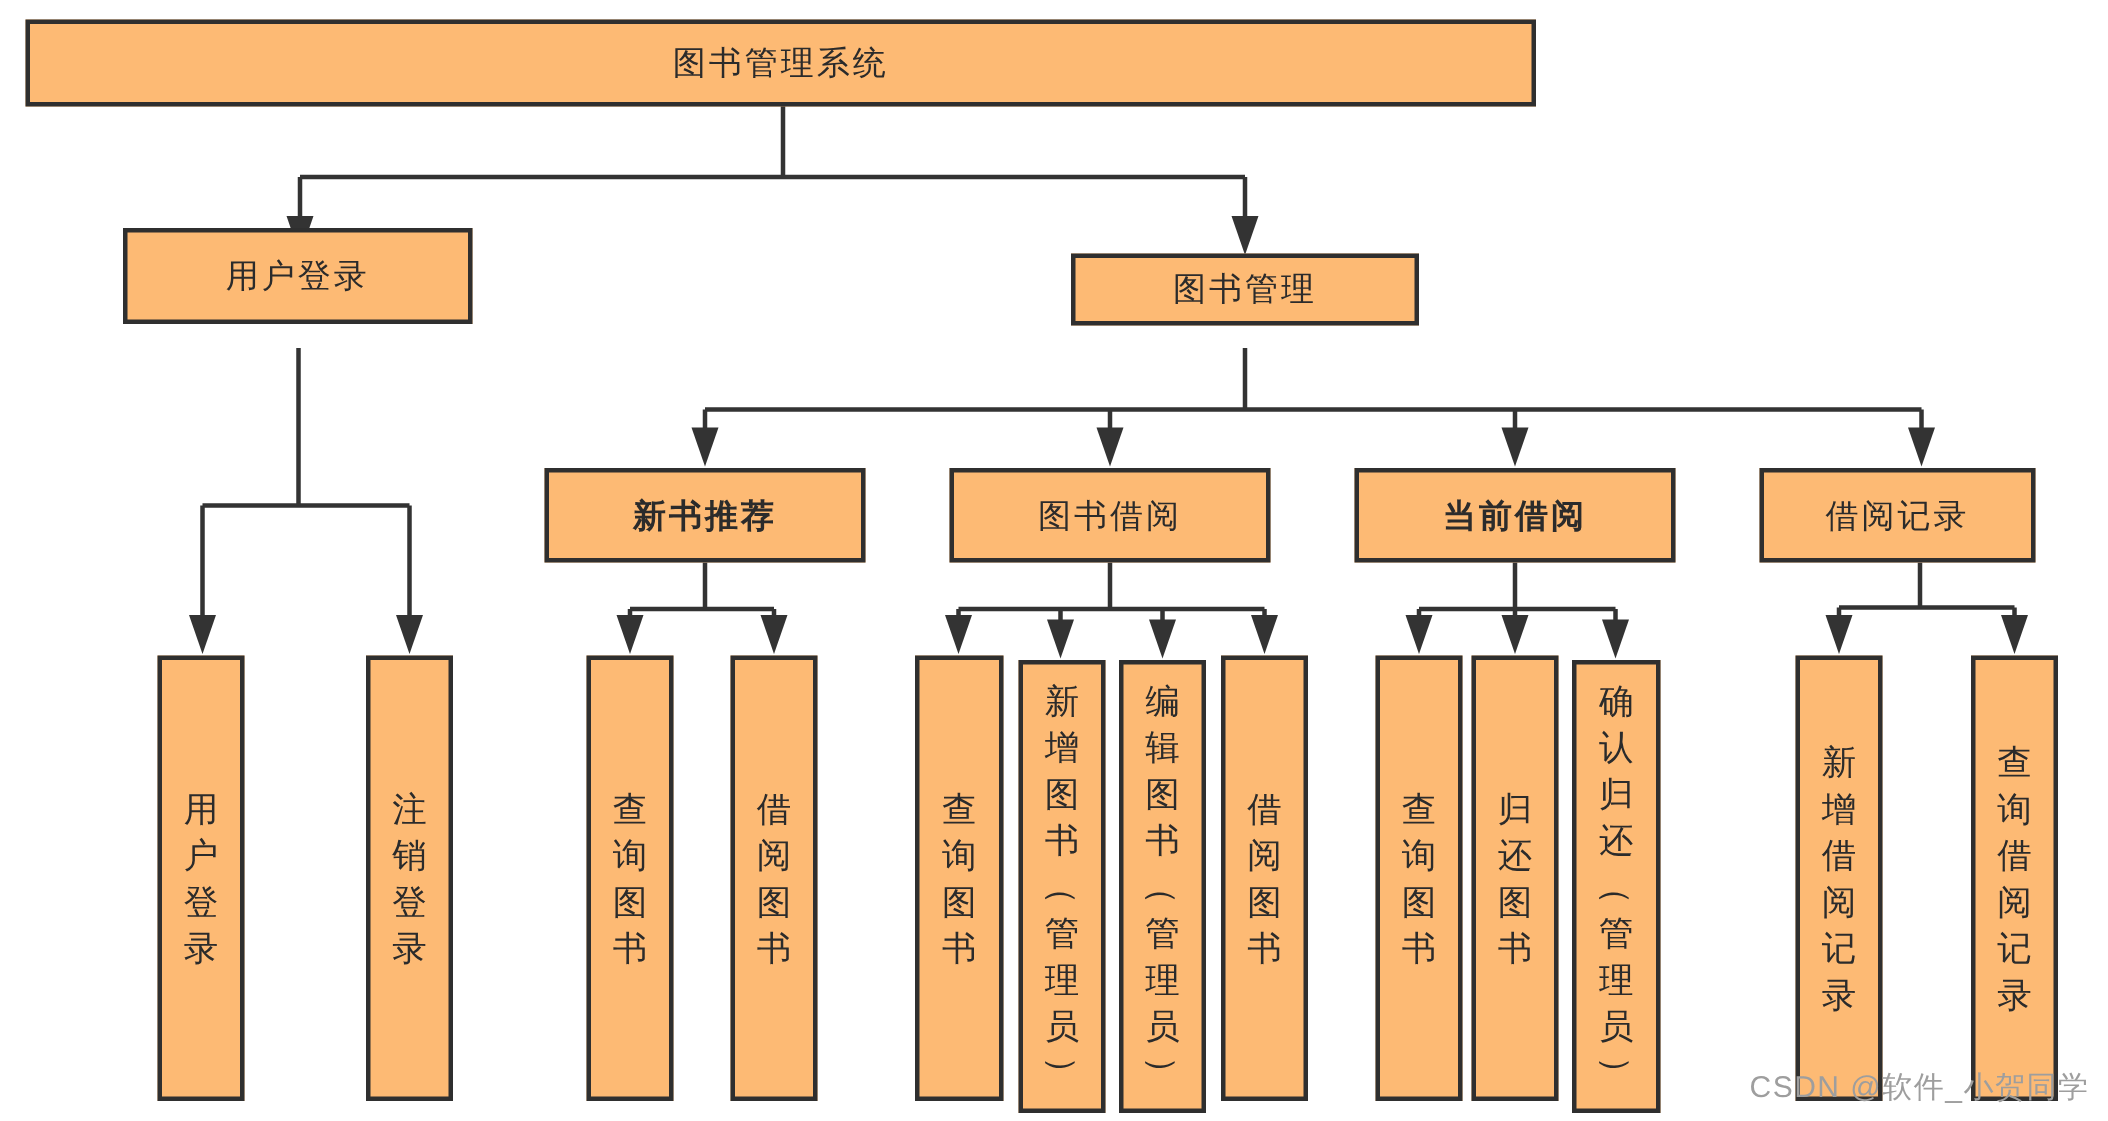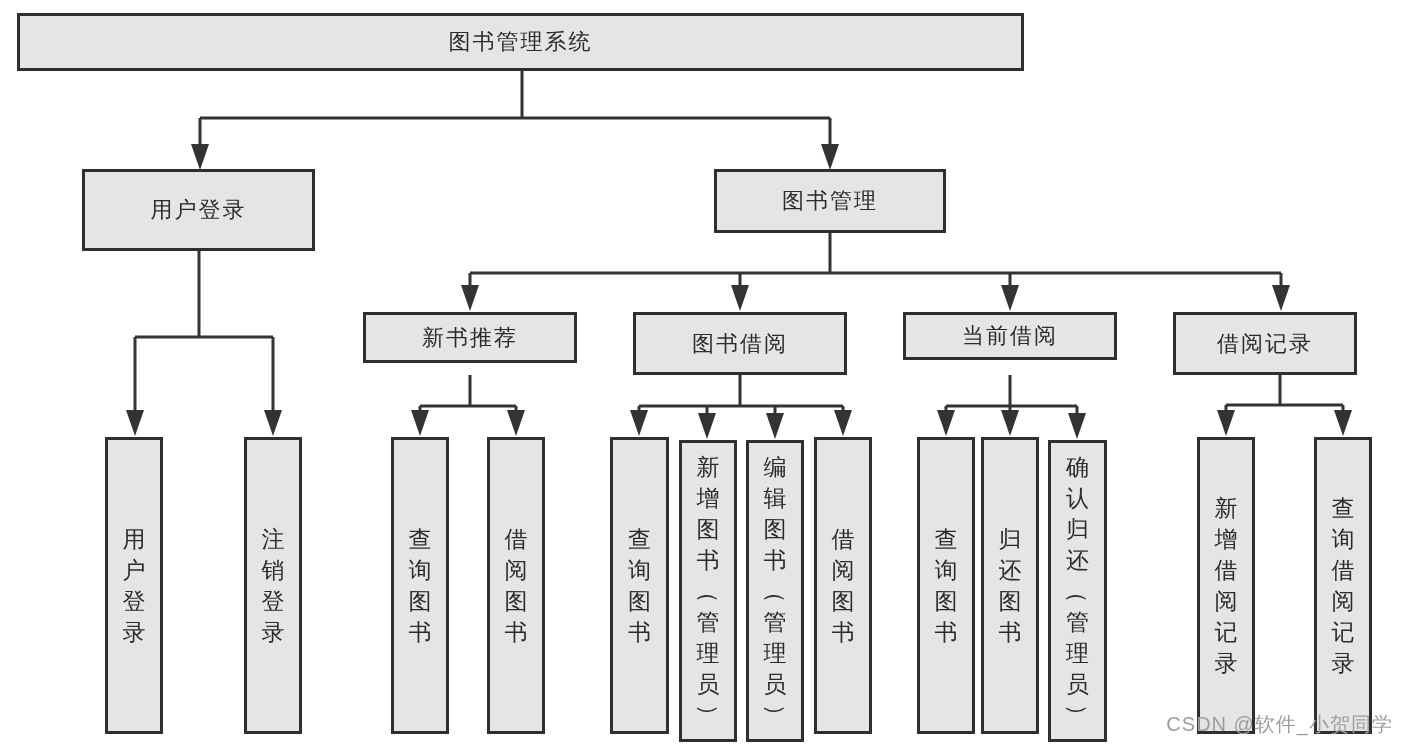--- a/index.html
+++ b/index.html
@@ -6,21 +6,21 @@
   body{
     width:1405px;height:747px;position:relative;overflow:hidden;
     background:var(--background,#ffffff);
     font-family:"Liberation Sans", sans-serif;
     color:var(--text,#2b2b2b);
   }
   svg.connectors{position:absolute;left:0;top:0;z-index:0;}
   .conn{stroke:var(--line,#333333);stroke-width:3;fill:none;}
   .arrow{fill:var(--line,#333333);stroke:none;}
   .node{
-    position:absolute;background:#e5e5e5;
+    position:absolute;background:#fdba74;
     border:3px solid var(--border,#2f2f2f);
     box-sizing:border-box;z-index:1;
     display:flex;align-items:center;justify-content:center;
   }
   .hnode{font-size:22px;letter-spacing:2px;white-space:nowrap;}
   .vnode{flex-direction:column;font-size:23px;}
   .v-char{height:31px;line-height:31px;width:100%;text-align:center;display:block;}
   .v-char.paren{transform:rotate(90deg);}
   .watermark{
     position:absolute;right:12px;top:711px;z-index:2;
@@ -62,26 +62,26 @@
   <polygon class="arrow" points="1001,410 1019,410 1010,436"></polygon>
   <polygon class="arrow" points="1068,413 1086,413 1077,439"></polygon>
 
   <path class="conn" d="M1280,375 V405 M1226,405 H1343 M1226,405 V412 M1343,405 V412"></path>
   <polygon class="arrow" points="1217,410 1235,410 1226,436"></polygon>
   <polygon class="arrow" points="1334,410 1352,410 1343,436"></polygon>
 </svg>
 
 <div class="node hnode" style="left:17px;top:13px;width:1007px;height:58px;">图书管理系统</div>
 
-<div class="node hnode" style="left:82px;top:169px;width:233px;height:82px;">用户登录</div>
-<div class="node hnode" style="left:714px;top:169px;width:232px;height:64px;">图书管理</div>
+<div class="node hnode" style="left:82px;top:152px;width:233px;height:64px;">用户登录</div>
+<div class="node hnode" style="left:714px;top:169px;width:232px;height:48px;">图书管理</div>
 
-<div class="node hnode" style="left:363px;top:312px;width:214px;height:51px;">新书推荐</div>
+<div class="node hnode" style="left:363px;top:312px;width:214px;height:63px;font-weight:bold;">新书推荐</div>
 <div class="node hnode" style="left:633px;top:312px;width:214px;height:63px;">图书借阅</div>
-<div class="node hnode" style="left:903px;top:312px;width:214px;height:48px;">当前借阅</div>
+<div class="node hnode" style="left:903px;top:312px;width:214px;height:63px;font-weight:bold;">当前借阅</div>
 <div class="node hnode" style="left:1173px;top:312px;width:184px;height:63px;">借阅记录</div>
 
 <div class="node vnode" style="left:105px;top:437px;width:58px;height:297px;">
     <span class="v-char">用</span>
     <span class="v-char">户</span>
     <span class="v-char">登</span>
     <span class="v-char">录</span>
   </div>
 <div class="node vnode" style="left:244px;top:437px;width:58px;height:297px;">
     <span class="v-char">注</span>

